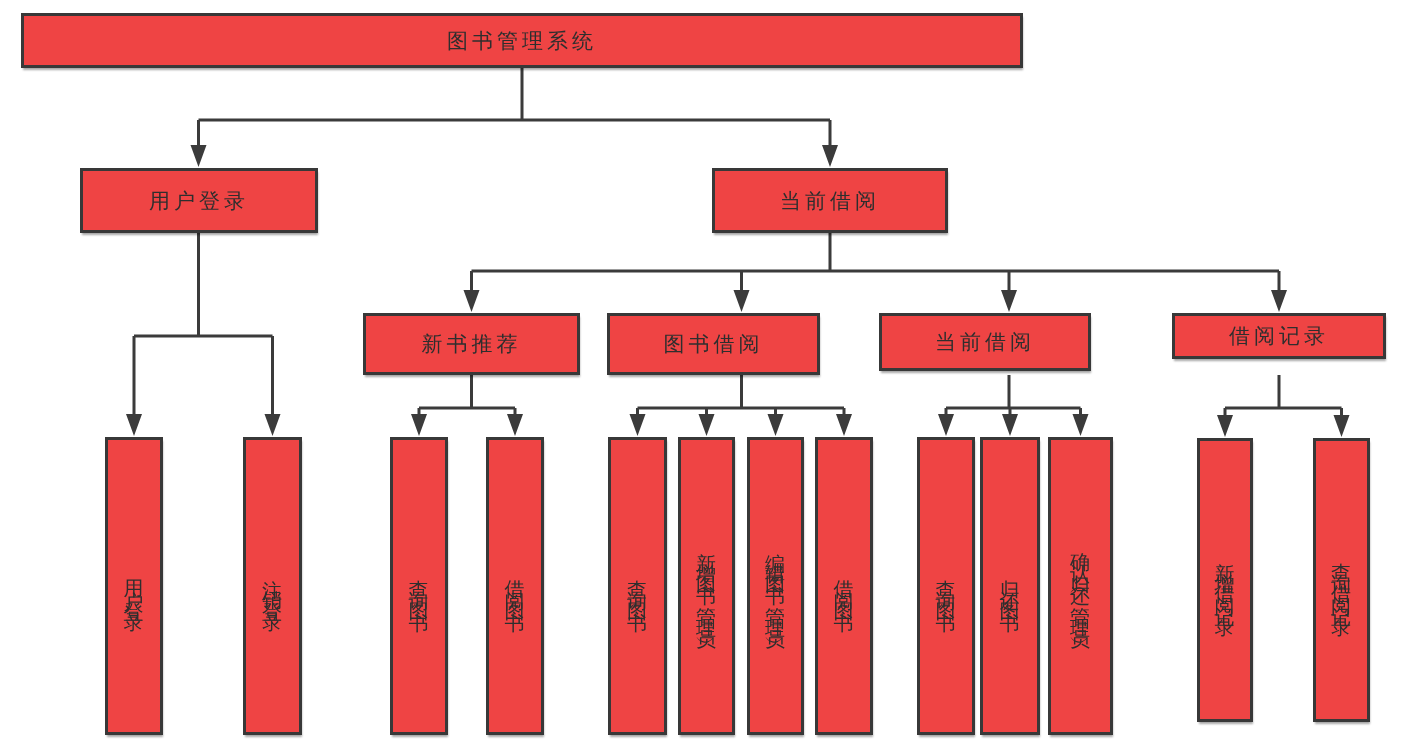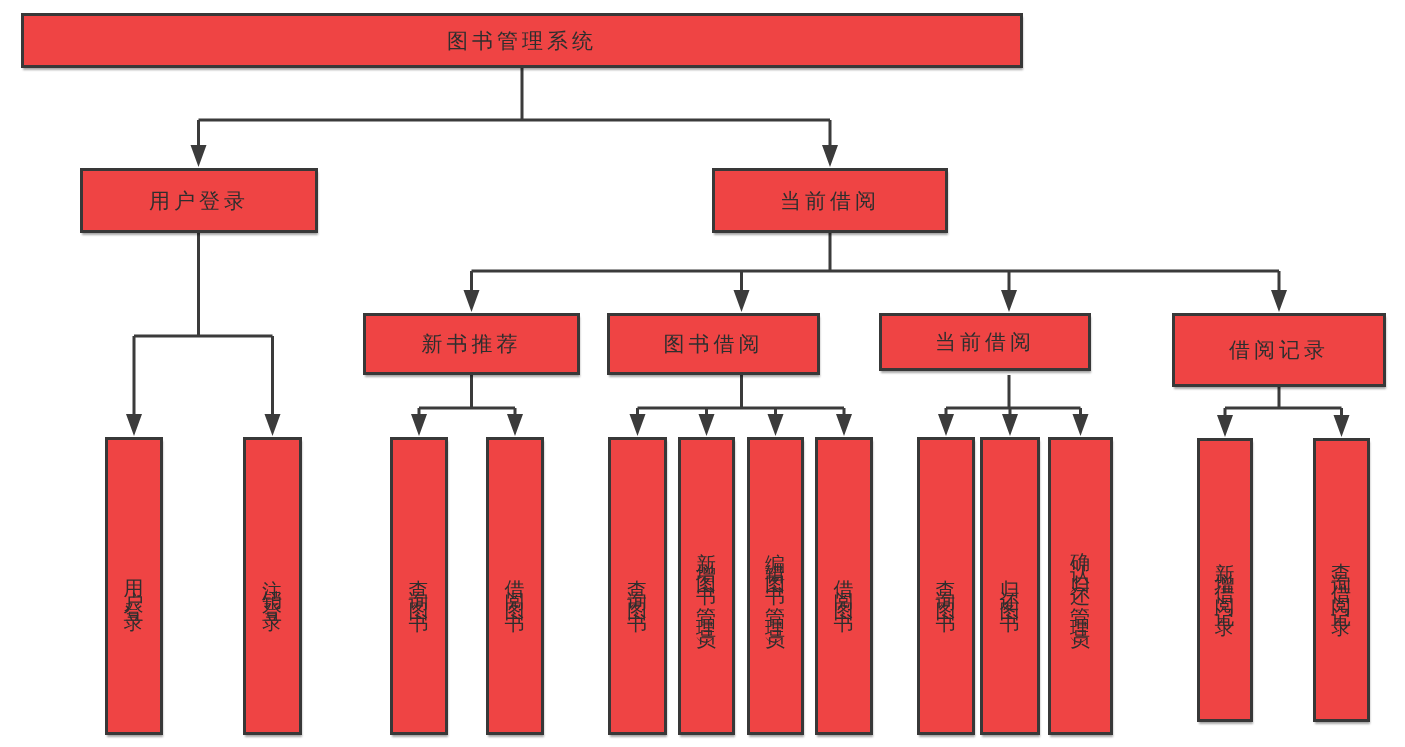--- a/index.html
+++ b/index.html
@@ -78,21 +78,21 @@
   </svg>
 
   <div class="node hnode" style="left:21px;top:13px;width:1002px;height:55px">图书管理系统</div>
 
   <div class="node hnode" style="left:80px;top:168px;width:238px;height:65px">用户登录</div>
   <div class="node hnode" style="left:712px;top:168px;width:236px;height:65px">当前借阅</div>
 
   <div class="node hnode" style="left:363px;top:313px;width:217px;height:62px">新书推荐</div>
   <div class="node hnode" style="left:607px;top:313px;width:213px;height:62px">图书借阅</div>
   <div class="node hnode" style="left:879px;top:313px;width:212px;height:58px">当前借阅</div>
-  <div class="node hnode" style="left:1172px;top:313px;width:214px;height:74px">借阅记录</div>
+  <div class="node hnode" style="left:1172px;top:313px;width:214px;height:46px">借阅记录</div>
 
   <div class="node leaf" style="left:105px;top:437px;width:58px;height:298px">用户登录</div>
   <div class="node leaf" style="left:243px;top:437px;width:59px;height:298px">注销登录</div>
 
   <div class="node leaf" style="left:390px;top:437px;width:58px;height:298px">查询图书</div>
   <div class="node leaf" style="left:486px;top:437px;width:58px;height:298px">借阅图书</div>
 
   <div class="node leaf" style="left:608px;top:437px;width:59px;height:298px">查询图书</div>
   <div class="node leaf" style="left:678px;top:437px;width:57px;height:298px">新增图书（管理员）</div>
   <div class="node leaf" style="left:747px;top:437px;width:57px;height:298px">编辑图书（管理员）</div>

